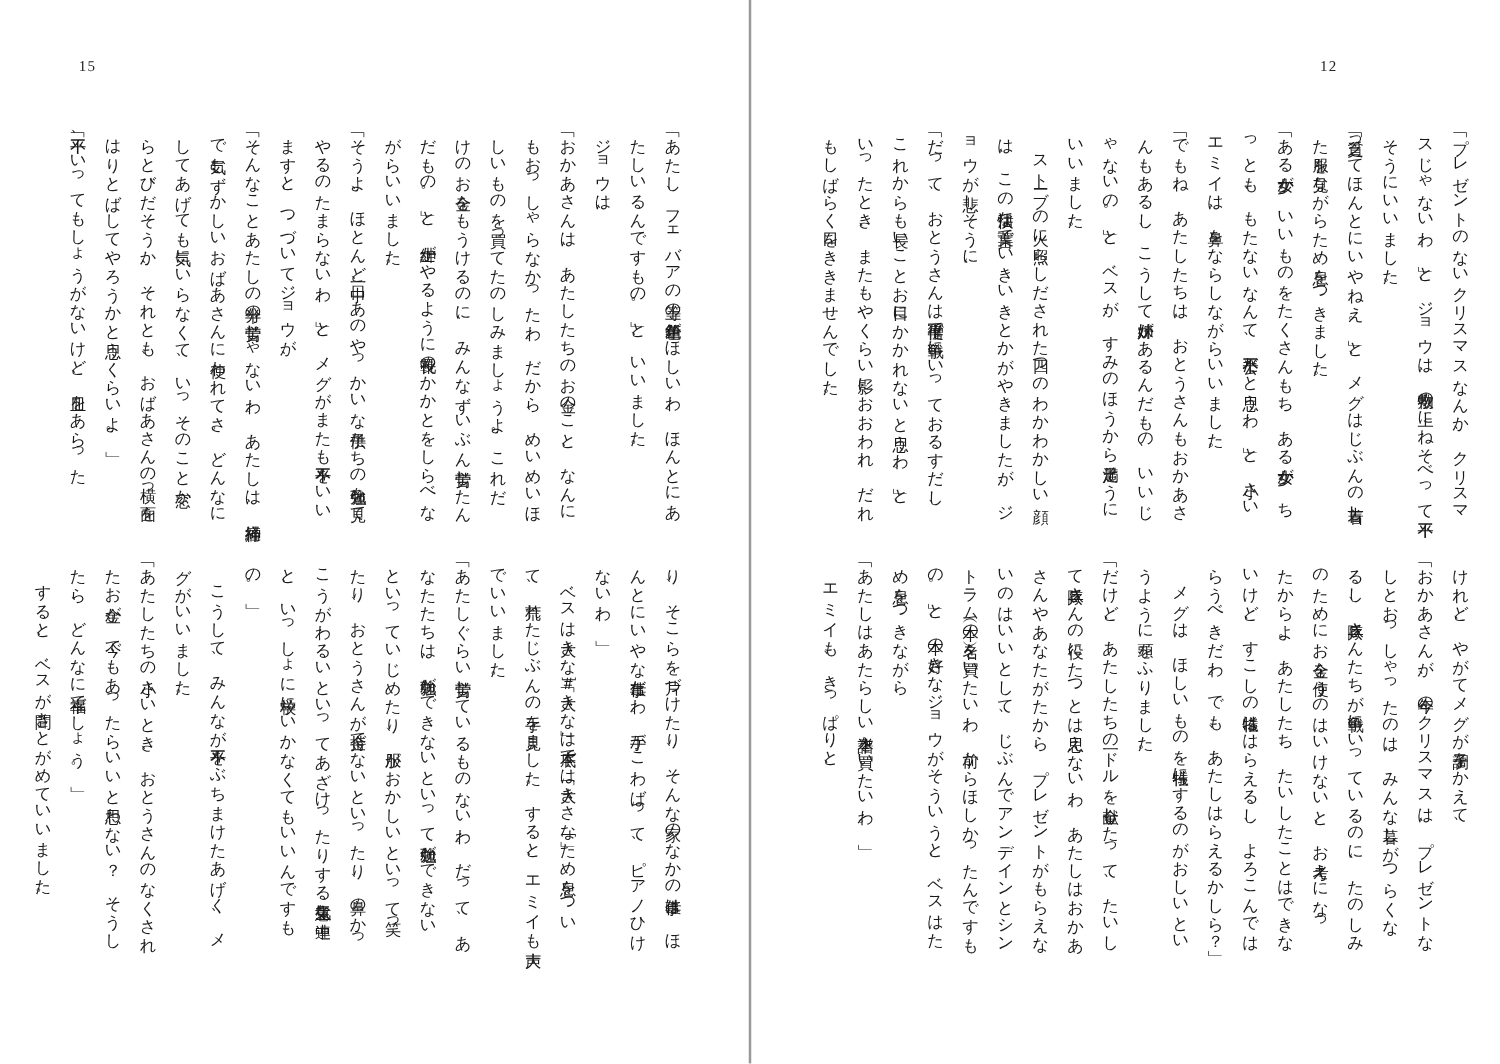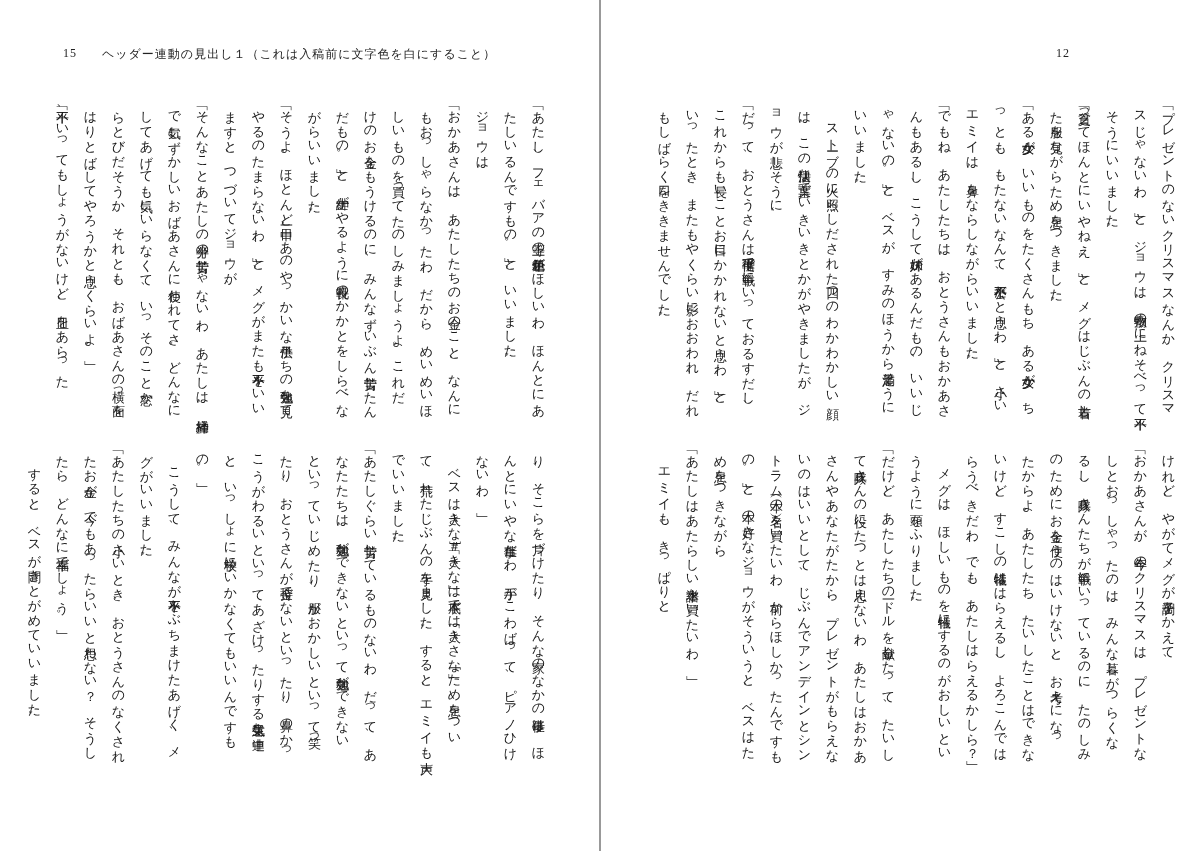--- a/index.html
+++ b/index.html
@@ -49,21 +49,20 @@
   #lp-lower { left: 26px;  top: 446px; width: 526px; height: 310px; }
   .para { margin: 0; padding: 0; }
 </style>
 </head>
 <body>
 
 <div id="canvas">
 
   <span id="head-left-num" class="running-head">15</span>
 
-  <span id="head-left-txt" class="running-head">ヘッダー連動の見出し１（これは入稿前に文字色を白にすること）</span>
 
   <span id="head-right-num" class="running-head">12</span>
 
   <div id="lp-upper" class="tier">
       <p class="para">「あたし、フェバアの上等の色鉛筆がほしいわ。ほんとにあたしいるんですもの。」と、いいました。</p>
       <p class="para">ジョウは、</p>
       <p class="para">「おかあさんは、あたしたちのお金のこと、なんにもおっしゃらなかったわ。だから、めいめいほしいものを買ってたのしみましょうよ。これだけのお金をもうけるのに、みんなずいぶん苦労したんだもの。」と、紳士がやるように長靴のかかとをしらべながらいいました。</p>
       <p class="para">「そうよ、ほとんど一日中、あのやっかいな子供たちの勉強を見てやるのたまらないわ。」と、メグがまたも不平をいいますと、つづいてジョウが、</p>
       <p class="para">「そんなことあたしの半分の苦労じゃないわ。あたしは、神経痛で気むずかしいおばあさんに使われてさ。どんなにしてあげても気にいらなくて、いっそのこと窓からとびだそうか、それとも、おばあさんの横っ面をはりとばしてやろうかと思うくらいよ。」</p>
       <p class="para">「不平、いってもしょうがないけど、皿をあらった</p>

